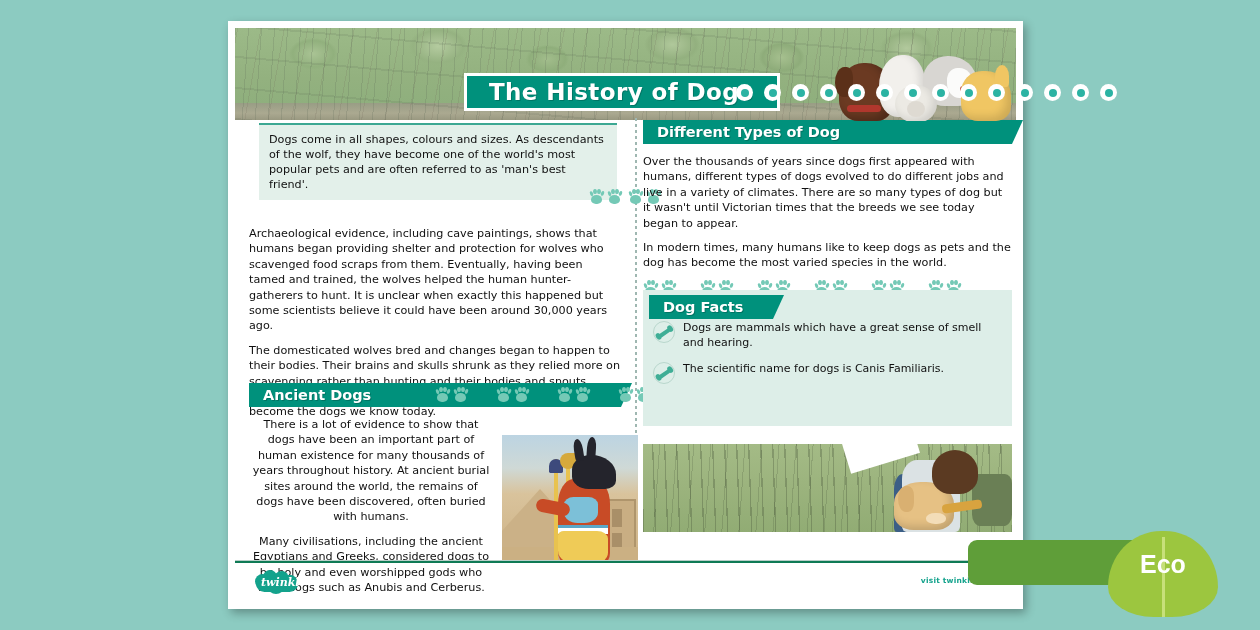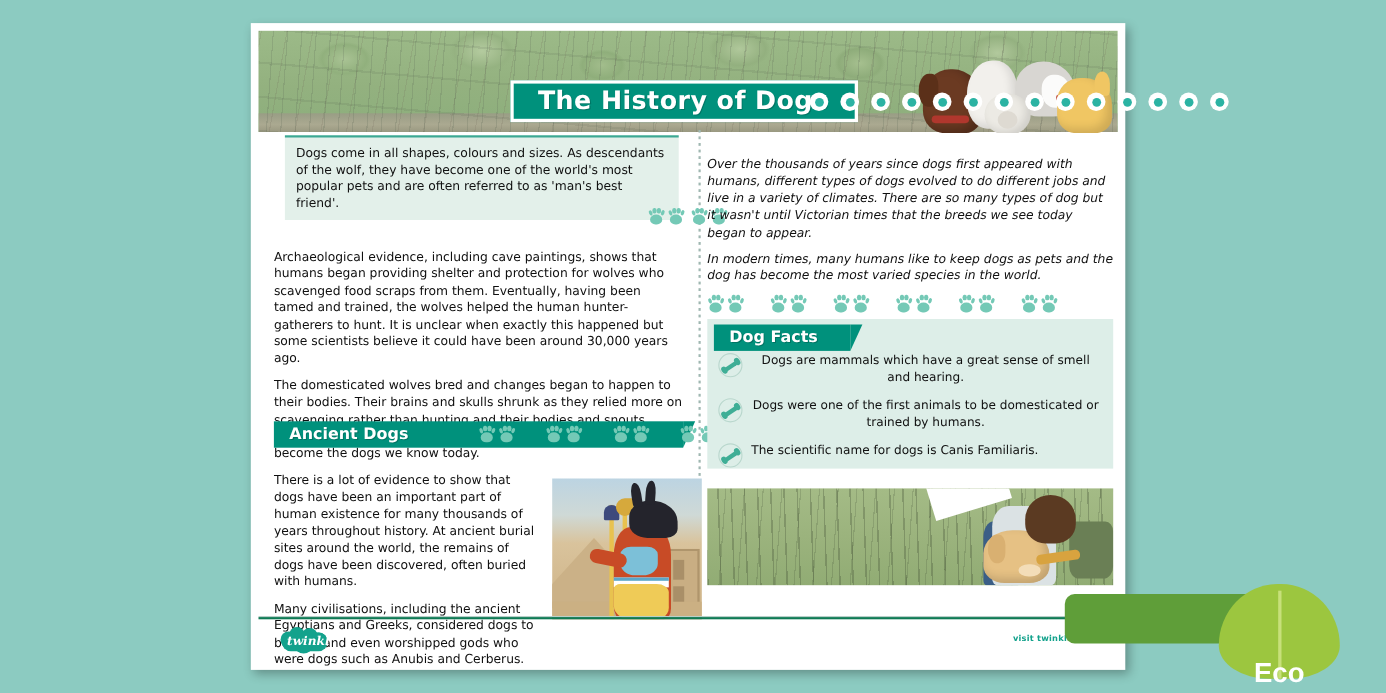--- a/index.html
+++ b/index.html
@@ -218,21 +218,20 @@
   
   .facts-panel {
     position: absolute; left: 0; top: 170px;
     width: 369px; height: 136px;
     background: #ddeee8;
   }
   .facts-list { padding: 30px 12px 0 10px; }
   .fact-item {
     display: flex; align-items: flex-start;
     margin-bottom: 11px;
-    text-align: center;
   }
   .bone-badge {
     flex: 0 0 auto;
     width: 22px; height: 22px; border-radius: 50%;
     border: 1.5px solid #b9d7cd;
     margin-right: 8px; margin-top: 1px;
     position: relative; background: transparent;
   }
   .bone {
     position: absolute; left: 4px; top: 9px;
@@ -439,21 +438,20 @@
   .eco-ink {
     position: absolute; left: 22px; top: 17px;
     font-size: 25px; color: #ffffff;
     font-family: "Liberation Sans", sans-serif;
   }
   .eco-word {
     position: absolute; left: 172px; top: 17px;
     font-size: 25px; font-weight: bold; color: #ffffff;
     font-family: "Liberation Sans", sans-serif;
     z-index: 3;
-    margin-top: 48px;
   }
 </style>
 </head>
 <body>
 
 <div id="sheet">
 
   <div class="header-band">
     <div class="ground-strip"></div>
   </div>
@@ -634,21 +632,21 @@
                 <div class="paw">
                   <span class="pad"></span>
                   <span class="t t1"></span>
                   <span class="t t2"></span>
                   <span class="t t3"></span>
                   <span class="t t4"></span>
                 </div>
               </div>
             </div>
         </div>
-        <div style="width:244px; margin-top:16px;">
+        <div style="width:244px; margin-top:4px;text-align:center;">
           <p class="para">There is a lot of evidence to show that dogs have been an important part of human existence for many thousands of years throughout history. At ancient burial sites around the world, the remains of dogs have been discovered, often buried with humans.</p>
           <p class="para">Many civilisations, including the ancient Egyptians and Greeks, considered dogs to be holy and even worshipped gods who were dogs such as Anubis and Cerberus.</p>
         </div>
 
         <div class="anubis-pic">
           <div class="an-pyr"></div>
           <div class="an-bld"></div>
           <div class="an-ground"></div>
           <div class="an-staff1"></div>
           <div class="an-staff2"></div>
@@ -660,21 +658,24 @@
           <div class="an-head"></div>
           <div class="an-ear1"></div>
           <div class="an-ear2"></div>
         </div>
       </div>
     </div>
 
     <div class="col-right">
 
       <div style="position:absolute; left:0; top:0; width:369px;">
-        <div style="margin-top:22px;font-style:italic;">
+        <div class="sec-head">
+          <span>Different Types of Dog</span>
+        </div>
+        <div style="margin-top:10px;">
           <p class="para">Over the thousands of years since dogs first appeared with humans, different types of dogs evolved to do different jobs and live in a variety of climates.  There are so many types of dog but it wasn't until Victorian times that the breeds we see today began to appear.</p>
           <p class="para">In modern times, many humans like to keep dogs as pets and the dog has become the most varied species in the world.</p>
         </div>
         <div class="paw-row" id="paw-mid" style="margin-top:8px; gap:24px;">
             <div class="paw-pair">
               <div class="paw">
                 <span class="pad"></span>
                 <span class="t t1"></span>
                 <span class="t t2"></span>
                 <span class="t t3"></span>
@@ -774,26 +775,20 @@
       <div class="facts-panel">
         <div class="sec-head" style="position:absolute; left:6px; top:5px;">
           <span>Dog Facts</span>
         </div>
         <div class="facts-list" id="facts-list">
             <div class="fact-item">
               <div class="bone-badge">
                 <span class="bone"></span>
               </div>
               <div class="fact-text">Dogs are mammals which have a great sense of smell and hearing.</div>
-            </div>
-            <div class="fact-item">
-              <div class="bone-badge">
-                <span class="bone"></span>
-              </div>
-              <div class="fact-text">Dogs were one of the first animals to be domesticated or trained by humans.</div>
             </div>
             <div class="fact-item">
               <div class="bone-badge">
                 <span class="bone"></span>
               </div>
               <div class="fact-text">The scientific name for dogs is Canis Familiaris.</div>
             </div>
           </div>
       </div>
 

